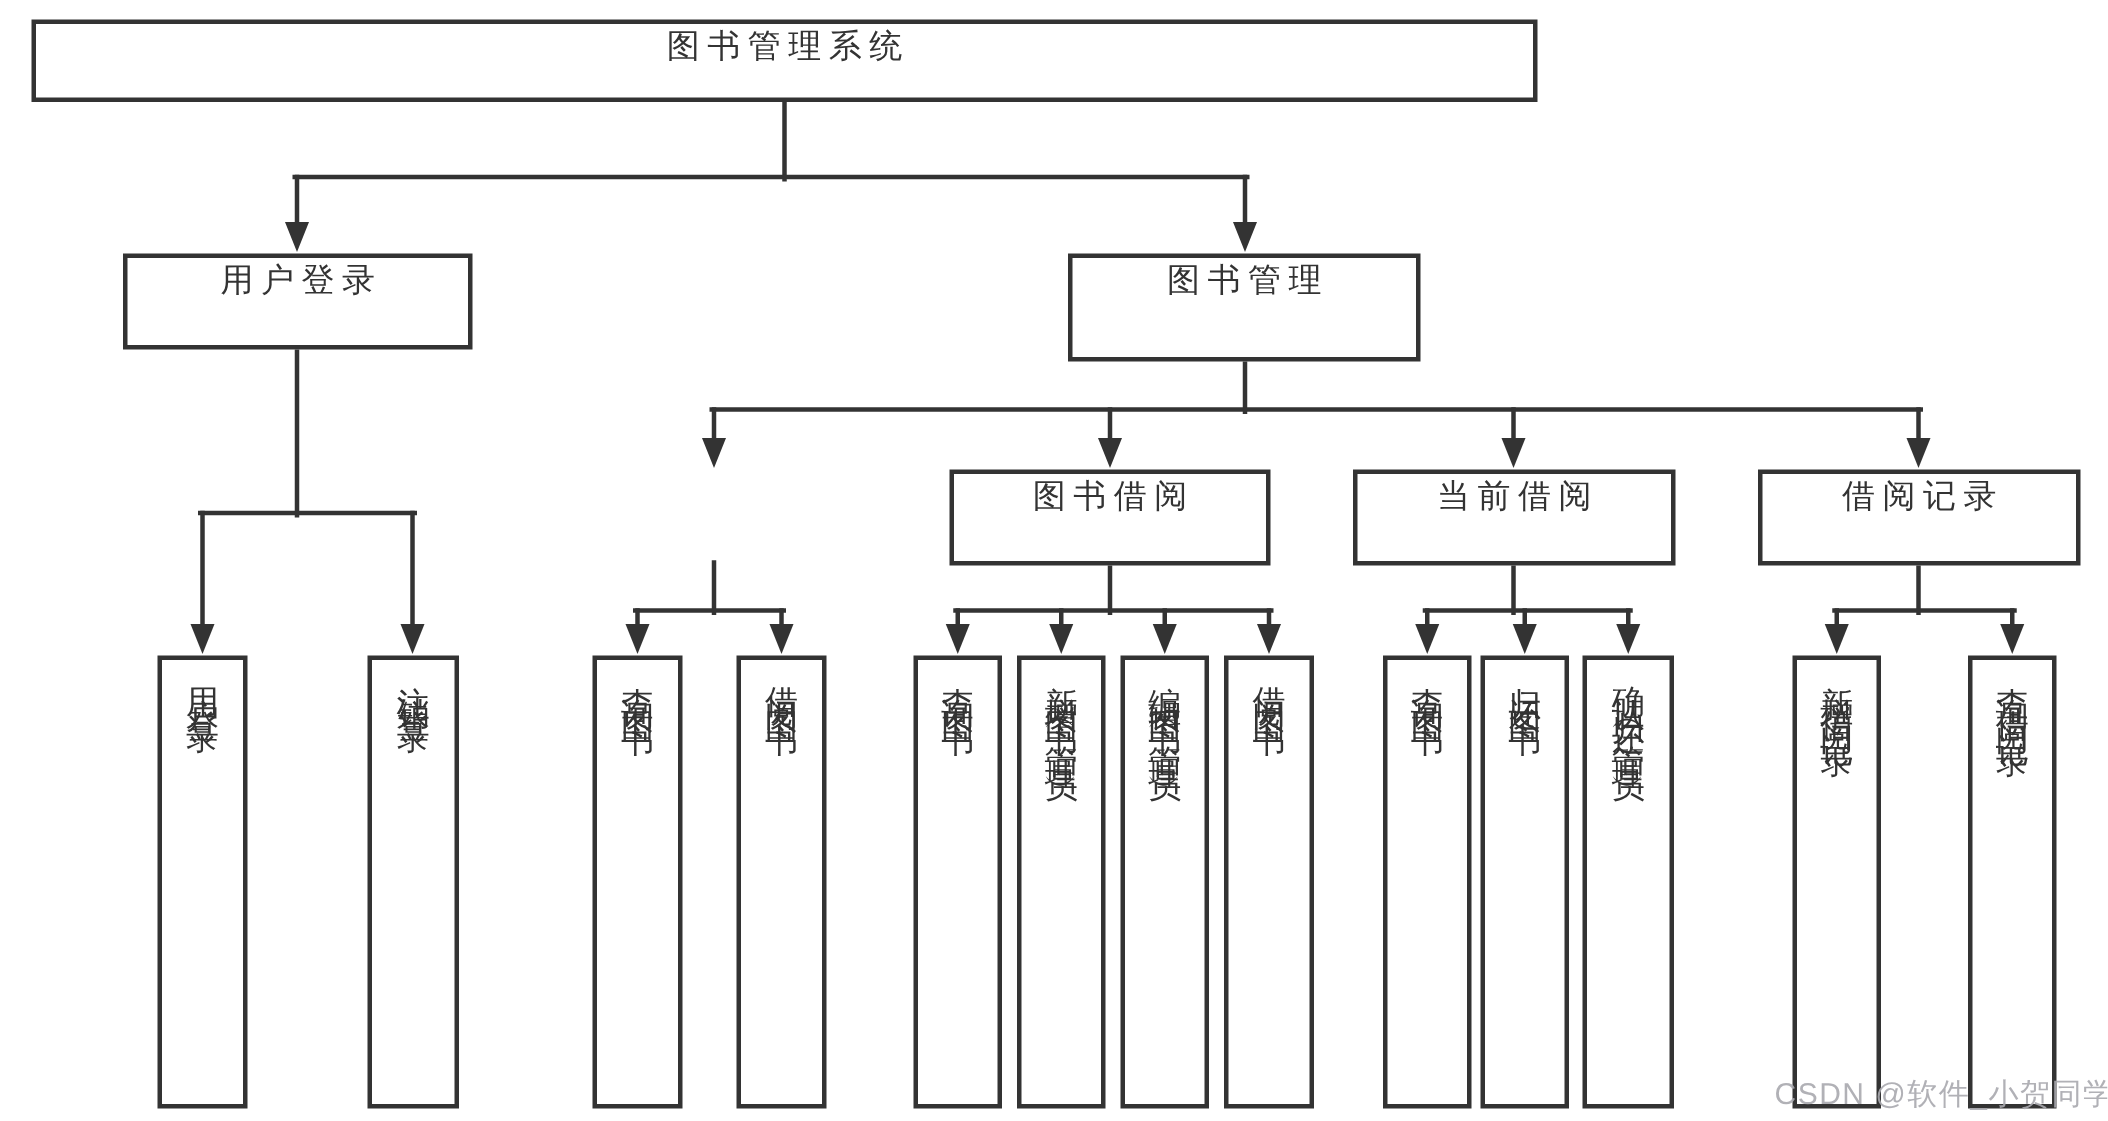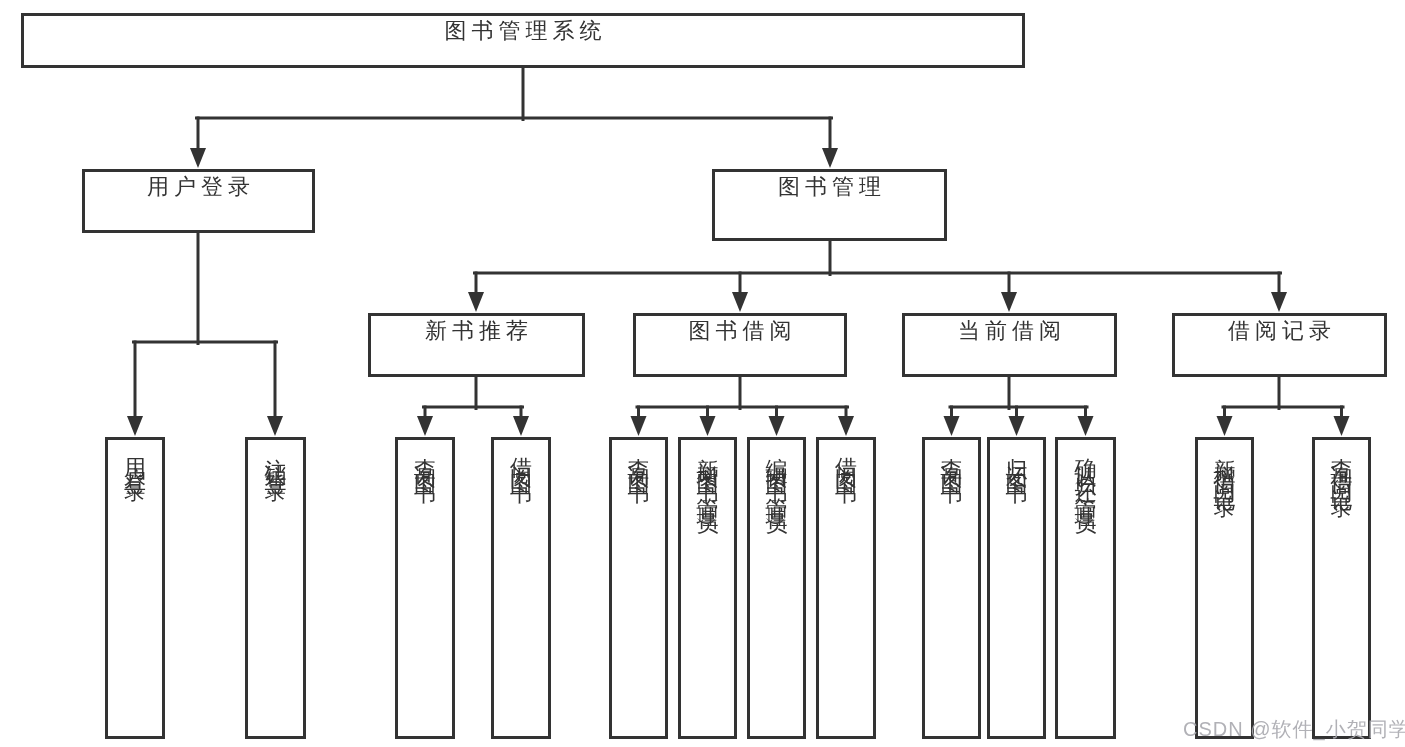--- a/index.html
+++ b/index.html
@@ -116,23 +116,20 @@
     <span>图书管理系统</span>
   </div>
 
   <div class="node h" style="left:82px;top:169px;width:233px;height:64px">
     <span>用户登录</span>
   </div>
   <div class="node h" style="left:712px;top:169px;width:235px;height:72px">
     <span>图书管理</span>
   </div>
 
-  <div class="node h" style="left:368px;top:313px;width:217px;height:64px">
-    <span>新书推荐</span>
-  </div>
   <div class="node h" style="left:633px;top:313px;width:214px;height:64px">
     <span>图书借阅</span>
   </div>
   <div class="node h" style="left:902px;top:313px;width:215px;height:64px">
     <span>当前借阅</span>
   </div>
   <div class="node h" style="left:1172px;top:313px;width:215px;height:64px">
     <span>借阅记录</span>
   </div>
 

